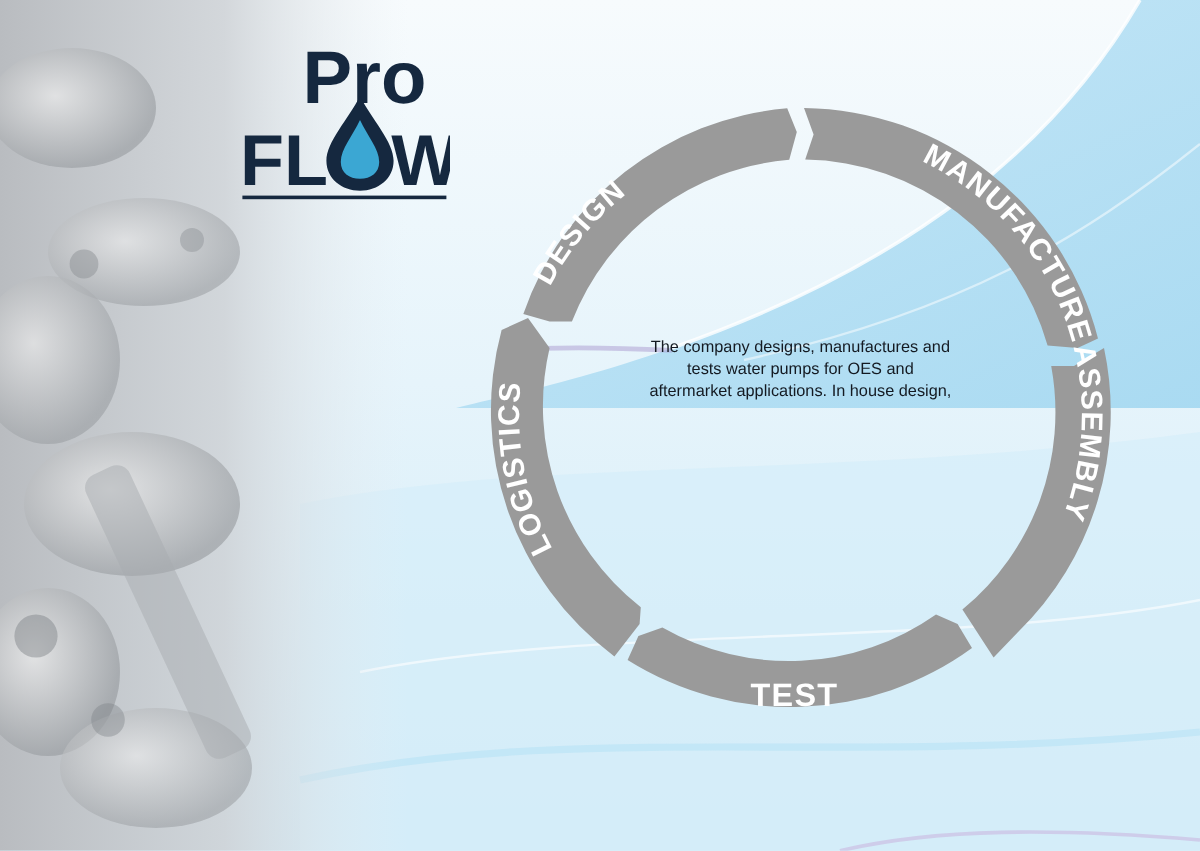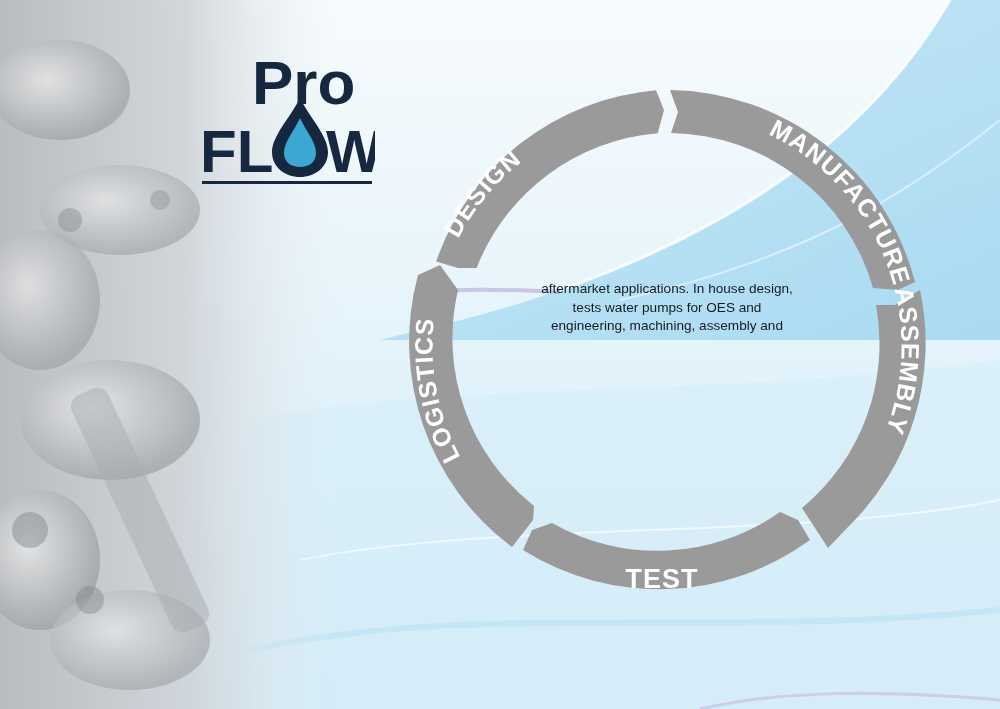--- a/index.html
+++ b/index.html
@@ -3,21 +3,21 @@
   <meta charset="utf-8">
   <style>
     html, body { margin: 0; padding: 0; }
     body {
       width: 1000px; height: 709px; overflow: hidden; position: relative;
       font-family: "Liberation Sans", sans-serif;
       background: #eaf5fb;
     }
     .bg { position: absolute; inset: 0; }
     .bg svg { width: 1000px; height: 709px; display: block; }
-    .logo { position: absolute; left: 200px; top: 28px; width: 175px; height: 142px; margin-top: 18px; }
+    .logo { position: absolute; left: 200px; top: 28px; width: 175px; height: 142px; }
     .logo svg { width: 175px; height: 142px; display: block; }
     .diagram { position: absolute; left: 0; top: 0; width: 1000px; height: 709px; }
     .diagram svg { width: 1000px; height: 709px; display: block; }
     .desc {
       position: absolute; left: 512px; top: 280px; width: 310px;
       text-align: center; color: #141a22; font-size: 13.6px; line-height: 18.6px;
       font-family: "Liberation Sans", sans-serif;
     }
     .desc span { display: block; white-space: nowrap; }
     .seg-label { font-family: "Liberation Sans", sans-serif; font-weight: bold; fill: #ffffff; letter-spacing: 1px; }
@@ -122,16 +122,16 @@
       <textPath href="#arcRight" startOffset="52%" text-anchor="middle">ASSEMBLY</textPath>
     </text>
     <text class="seg-label" font-size="27" x="662" y="588" text-anchor="middle">TEST</text>
     <text class="seg-label" font-size="25">
       <textPath href="#arcLeft" startOffset="44%" text-anchor="middle">LOGISTICS</textPath>
     </text>
   </svg>
 </div>
 
 <div class="desc">
+  <span>The company designs, manufactures and</span>
+  <span>tests water pumps for OES and</span>
   <span>aftermarket applications. In house design,</span>
-  <span>tests water pumps for OES and</span>
-  <span>engineering, machining, assembly and</span>
 </div>
 
 </body></html>

